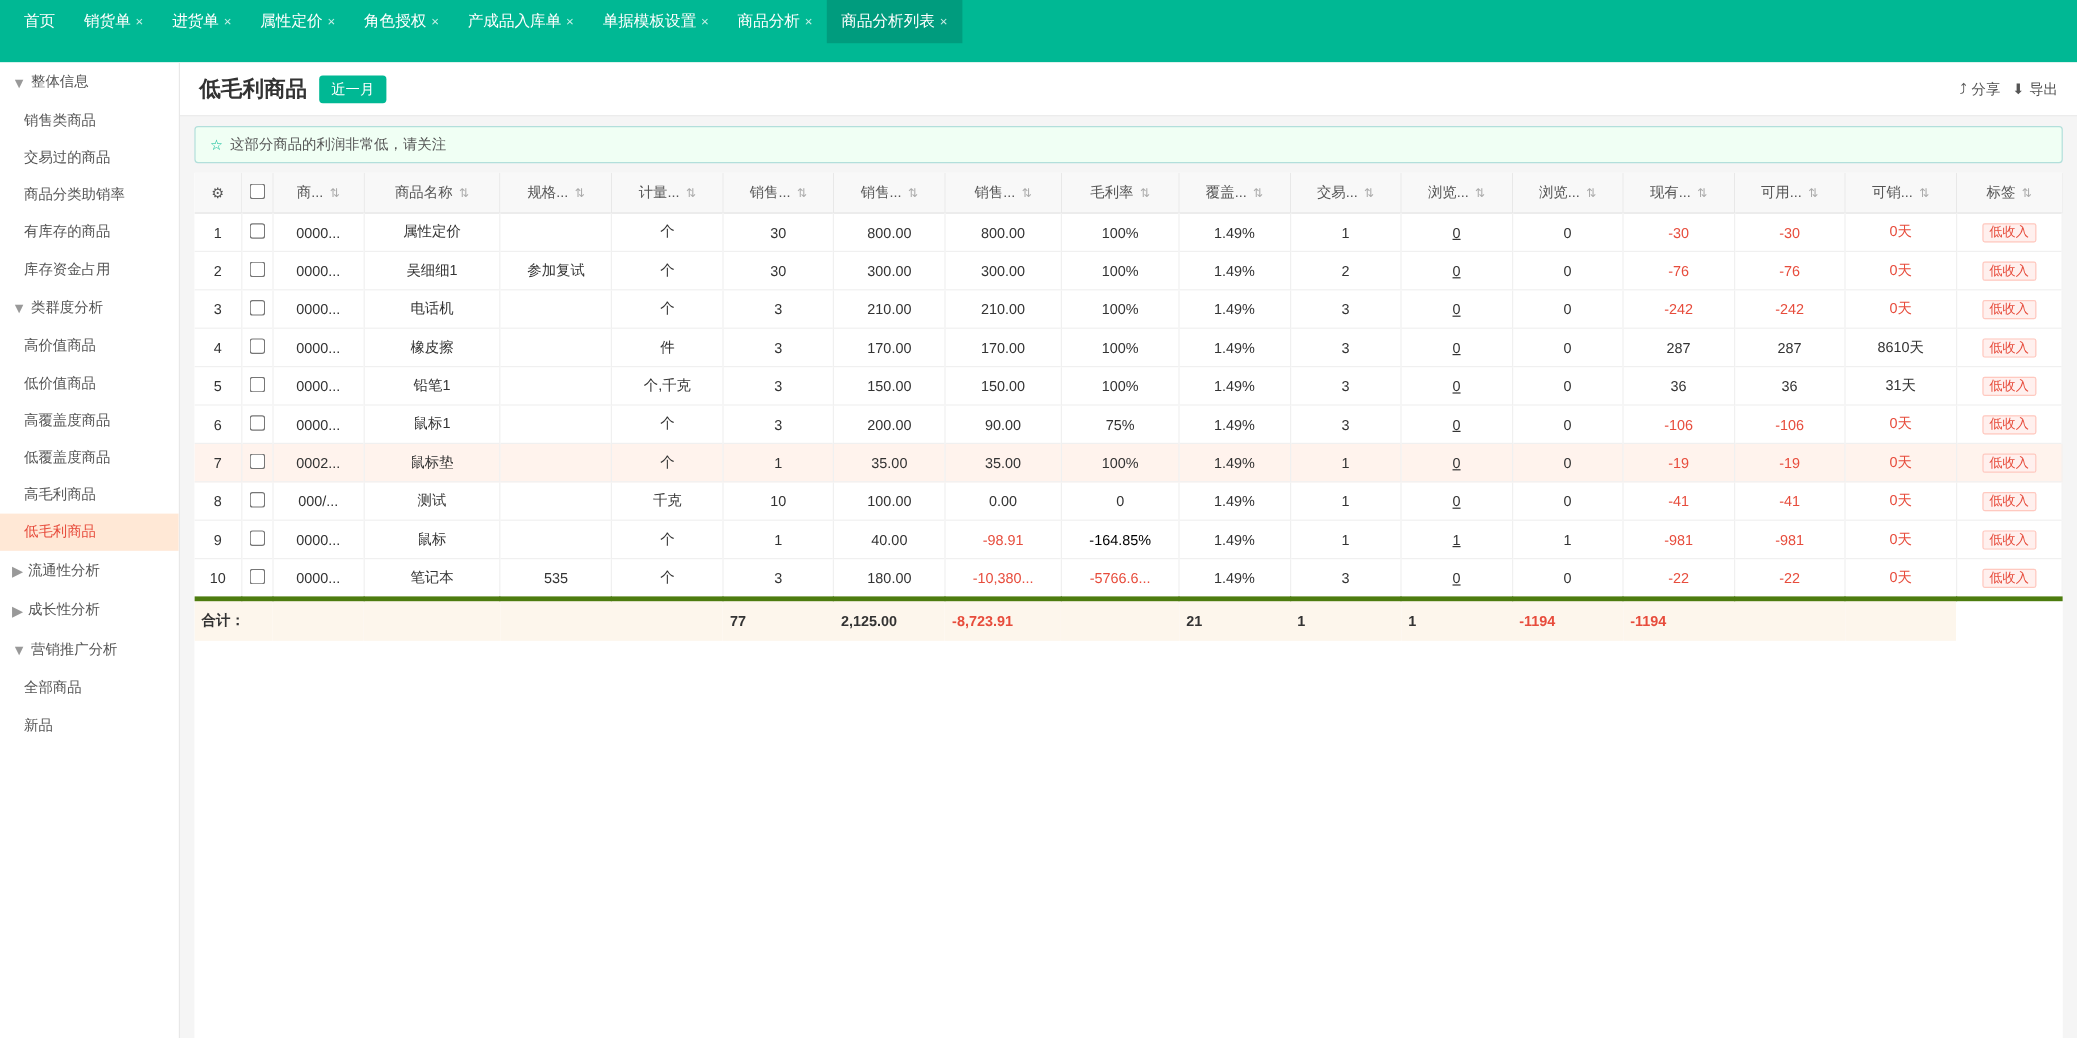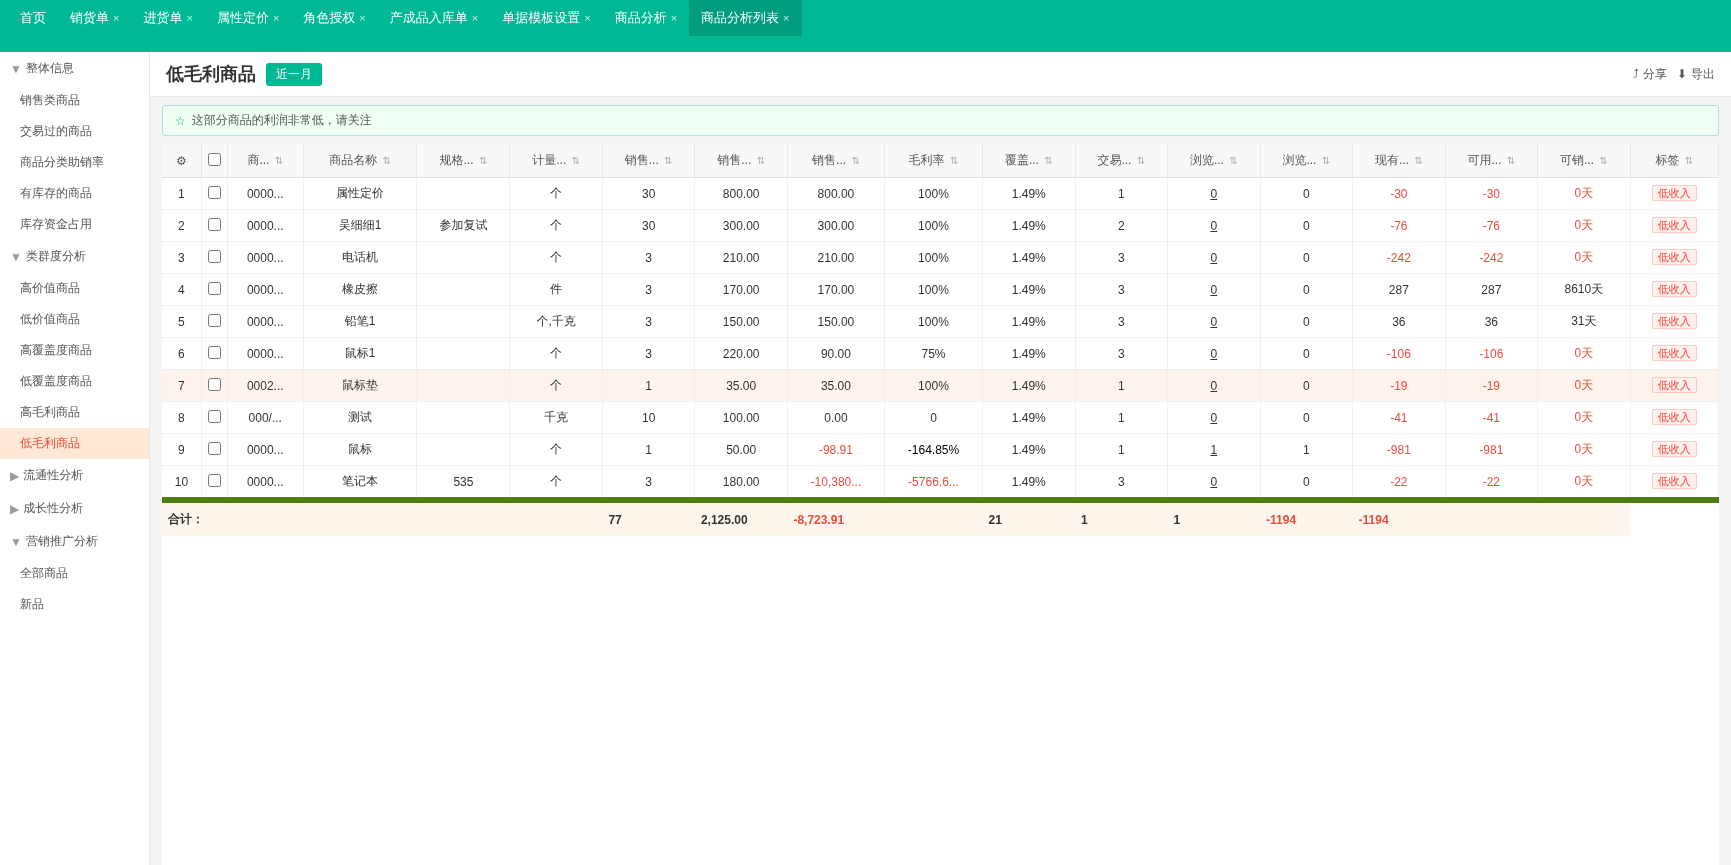--- a/index.html
+++ b/index.html
@@ -185,21 +185,21 @@
       font-size: 11px;
     }
     .text-red { color: #e74c3c; }
     .underline { text-decoration: underline; cursor: pointer; }
     .checkbox-cell { width: 24px; }
     input[type="checkbox"] { cursor: pointer; }
 
     
     .totals-row {
       background: #fdf6ec;
-      border-top: 6px solid #4d7c0f;
+      border-top: 4px solid #4d7c0f;
     }
     .totals-row td {
       padding: 8px 6px;
       font-weight: bold;
     }
 
     
     .bottom-bar {
       background: #fff;
       border-top: 1px solid #e8e8e8;
@@ -468,21 +468,21 @@
             <tr>
       <td>6</td>
       <td class="checkbox-cell">
         <input type="checkbox" style="">
       </td>
       <td>0000...</td>
       <td>鼠标1</td>
       <td></td>
       <td>个</td>
       <td>3</td>
-      <td>220.00</td>
+      <td>200.00</td>
       <td>90.00</td>
       <td>75%</td>
       <td>1.49%</td>
       <td>3</td>
       <td class="underline">0</td>
       <td>0</td>
       <td style="color:#e74c3c">-106</td>
       <td style="color:#e74c3c">-106</td>
       <td style="color:#e74c3c">0天</td>
       <td><span class="tag-low-income">低收入</span></td>
@@ -534,21 +534,21 @@
             <tr>
       <td>9</td>
       <td class="checkbox-cell">
         <input type="checkbox" style="">
       </td>
       <td>0000...</td>
       <td>鼠标</td>
       <td></td>
       <td>个</td>
       <td>1</td>
-      <td>50.00</td>
+      <td>40.00</td>
       <td style="color:#e74c3c">-98.91</td>
       <td style="color:#000000">-164.85%</td>
       <td>1.49%</td>
       <td>1</td>
       <td class="underline">1</td>
       <td>1</td>
       <td style="color:#e74c3c">-981</td>
       <td style="color:#e74c3c">-981</td>
       <td style="color:#e74c3c">0天</td>
       <td><span class="tag-low-income">低收入</span></td>

